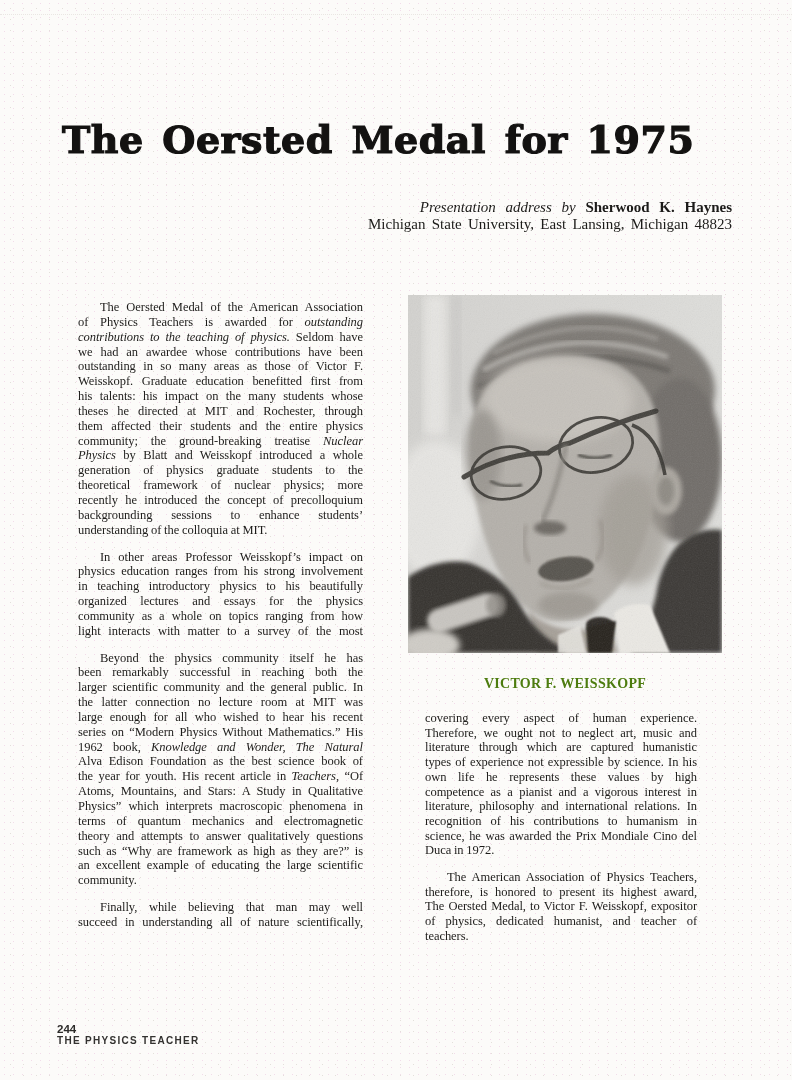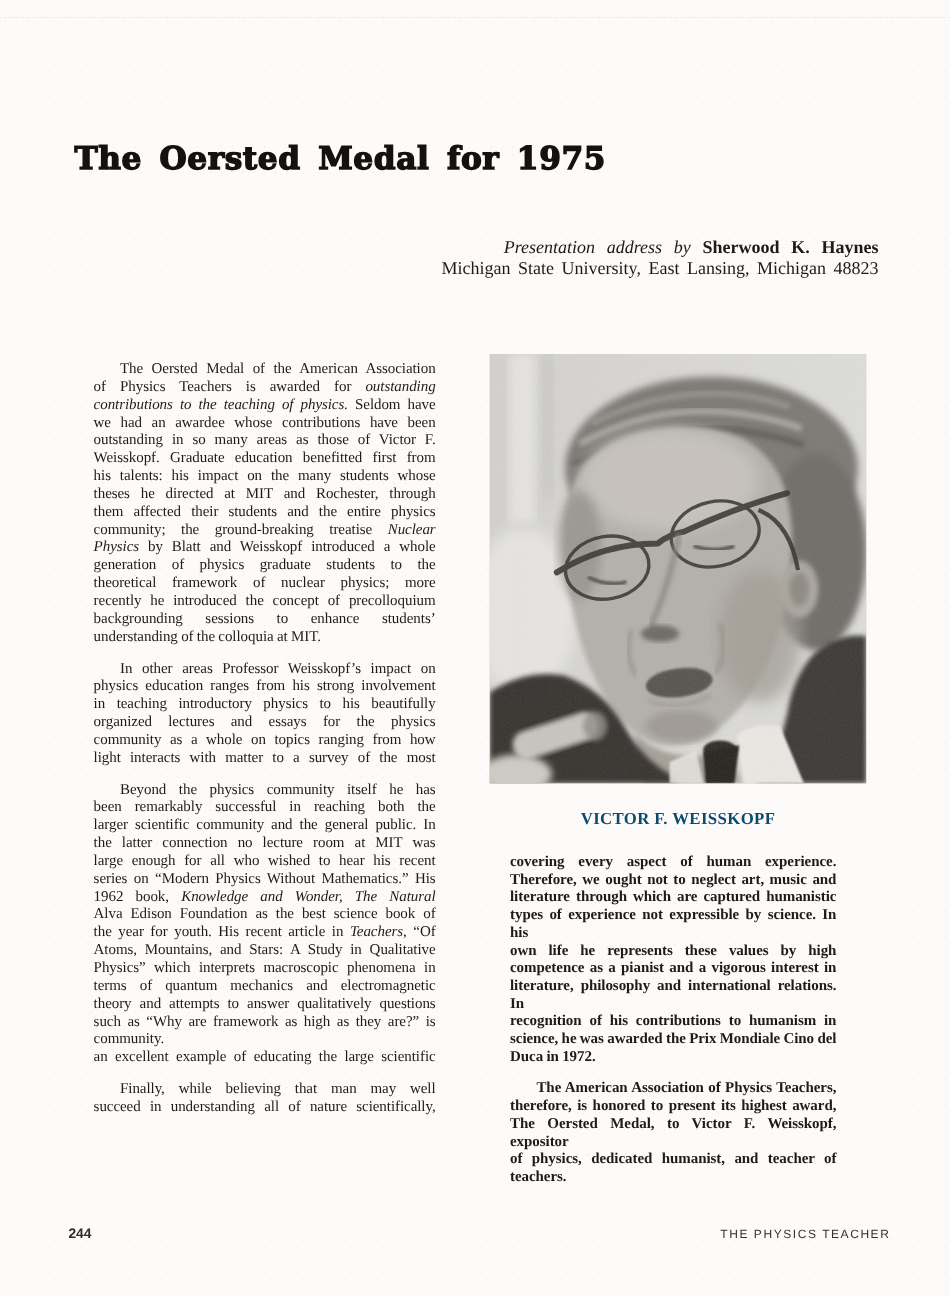--- a/index.html
+++ b/index.html
@@ -9,45 +9,45 @@
     background-color:#fcfbf9;
     background-image:
       radial-gradient(#f2dcea 0.5px, transparent 0.6px),
       radial-gradient(#e3e0da 0.5px, transparent 0.6px);
     background-size:9px 7px, 13px 11px;
     background-position:0 0, 4px 3px;
   }
   .scan-line{position:absolute;left:0;right:0;top:14px;border-top:1px dotted #c9c2bb;opacity:.35;}
   .page-title{
     position:absolute;left:62px;top:119px;margin:0;
-    font-family:"DejaVu Serif", serif;font-weight:bold;font-size:26px;line-height:1.1;
+    font-family:"DejaVu Serif", serif;font-weight:bold;font-size:38px;line-height:1.1;
     color:#131211;letter-spacing:.5px;word-spacing:5px;
     -webkit-text-stroke:1.2px #131211;
   }
   .byline{position:absolute;left:330px;right:60px;top:199px;text-align:right;font-size:15px;color:#1c1b19;}
   .byline .l1{line-height:16px;word-spacing:6px;}
   .byline .l1 em{font-style:italic;}
   .byline .l1 strong{font-weight:bold;}
   .byline .l2{line-height:17px;margin-top:1px;word-spacing:2.5px;}
   .col{font-size:12.5px;letter-spacing:-0.05px;word-spacing:-0.3px;}
   .col .para{margin:12px;}
   .col .line{text-align:justify;text-align-last:justify;text-justify:inter-word;}
   .col .line.end{text-align-last:left;}
   .col .line.indent{text-indent:22px;}
   .col .line em{font-style:italic;}
   .col-left{position:absolute;left:66px;top:288px;width:309px;line-height:14.85px;}
   .col-right-wrap{position:absolute;left:408px;top:295px;width:314px;}
   .photo{width:314px;height:358px;overflow:hidden;background:#d8d7d4;}
   .photo svg{display:block;}
-  .caption{margin-top:23px;text-align:center;font-weight:bold;font-size:14px;letter-spacing:.3px;color:#0c4a6e;}
-  .col-right{margin-top:19px;margin-left:5px;width:296px;line-height:14.7px;font-weight:bold;}
-  .footer{position:absolute;left:57px;right:50px;top:1023px;display:flex;justify-content:space-between;align-items:baseline;
-    font-family:"Liberation Sans", sans-serif;color:#2c2b29;}
+  .caption{margin-top:23px;text-align:center;font-weight:bold;font-size:14px;letter-spacing:.3px;color:#4d7c0f;}
+  .col-right{margin-top:19px;margin-left:5px;width:296px;line-height:14.7px;}
+  .footer{position:absolute;left:57px;right:50px;top:1023px;display:flex;align-items:baseline;
+    font-family:"Liberation Sans", sans-serif;color:#2c2b29;flex-direction:column;}
   .footer .pageno{font-weight:bold;font-size:11.5px;}
-  .footer .journal{font-weight:normal;font-size:10px;letter-spacing:1.3px;color:#333230;}
+  .footer .journal{font-weight:bold;font-size:10px;letter-spacing:1.3px;color:#333230;}
 </style>
 </head>
 <body>
 
 <div class="scan-line"></div>
 
 <h1 class="page-title">The Oersted Medal for 1975</h1>
 
 <div class="byline">
   <div class="l1"><em>Presentation address by</em> <strong>Sherwood K. Haynes</strong></div>
@@ -89,22 +89,22 @@
       <div class="line">large enough for all who wished to hear his recent</div>
       <div class="line">series on “Modern Physics Without Mathematics.” His</div>
       <div class="line">1962 book, <em>Knowledge and Wonder, The Natural</em></div>
       <div class="line">Alva Edison Foundation as the best science book of</div>
       <div class="line">the year for youth. His recent article in <em>Teachers</em>, “Of</div>
       <div class="line">Atoms, Mountains, and Stars: A Study in Qualitative</div>
       <div class="line">Physics” which interprets macroscopic phenomena in</div>
       <div class="line">terms of quantum mechanics and electromagnetic</div>
       <div class="line">theory and attempts to answer qualitatively questions</div>
       <div class="line">such as “Why are framework as high as they are?” is</div>
+      <div class="line">an excellent example of educating the large scientific</div>
       <div class="line end">community.</div>
-      <div class="line">an excellent example of educating the large scientific</div>
     </div>
     <div class="para">
       <div class="line indent">Finally, while believing that man may well</div>
       <div class="line">succeed in understanding all of nature scientifically,</div>
     </div>
   </div>
 
 <div class="col-right-wrap">
   <div class="photo">
     <svg width="314" height="358" viewBox="0 0 314 358" xmlns="http://www.w3.org/2000/svg">

